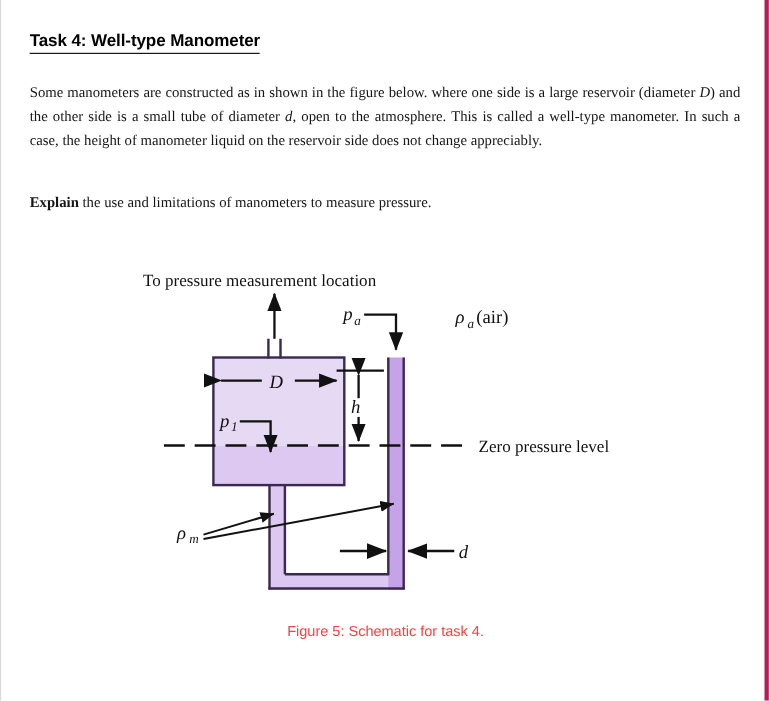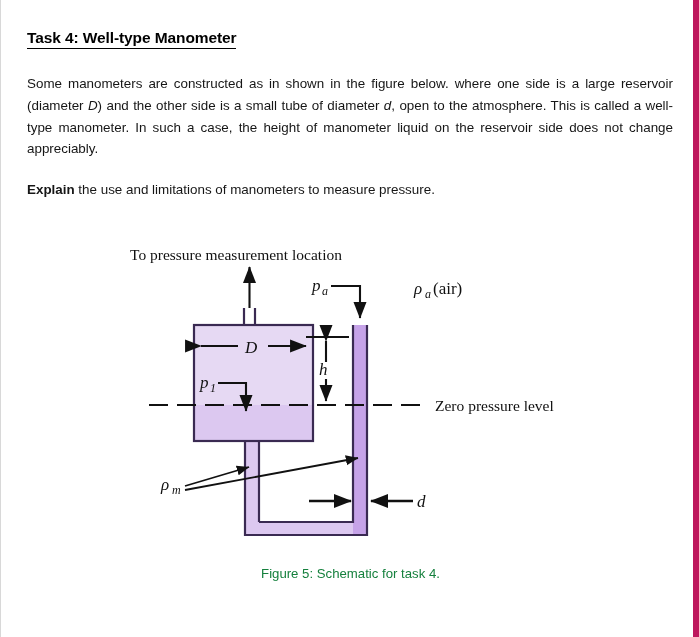--- a/index.html
+++ b/index.html
@@ -13,21 +13,21 @@
     color: #1a1a1a;
   }
   #page {
     position: relative;
     width: 699px;
     height: 637px;
     background: #ffffff;
     overflow: hidden;
     box-sizing: border-box;
     border-left: 1px solid #d8d8d8;
-    border-right: 6px solid #be185d;
+    border-right: 4px solid #be185d;
   }
   .doc-body {
     position: absolute;
     left: 26px;
     top: 0;
     width: 648px;
   }
 
   
   .task-title {
@@ -39,29 +39,29 @@
     padding-top: 28px;
     letter-spacing: -0.1px;
     display: inline-block;
     border-bottom: 1.6px solid #000000;
     padding-bottom: 1px;
     line-height: 1.25;
   }
 
   
   .para {
-    font-family: Liberation Sans, sans-serif;
+    font-family: Liberation Serif, serif;
     font-size: 13.4px;
     line-height: 1.62;
     color: #161616;
     text-align: justify;
     margin: 0;
   }
   #p-intro { margin-top: 24px; width: 646px; }
-  #p-explain { margin-top: 19px; text-align: left; }
+  #p-explain { margin-top: 35px; text-align: left; }
   .para b { font-weight: bold; }
   .para i { font-style: italic; }
 
   
   .figure-wrap {
     position: absolute;
     left: 0;
     top: 236px;
     width: 645px;
     height: 360px;
@@ -74,21 +74,21 @@
     height: 330px;
   }
   .fig-caption {
     position: absolute;
     left: 0;
     top: 330px;
     width: 699px;
     text-align: center;
     font-family: "Liberation Sans", sans-serif;
     font-size: 13.2px;
-    color: #15803d;
+    color: #ef4444;
   }
 
   
   .mlabel {
     font-family: "Liberation Serif", serif;
     font-size: 17px;
     fill: #111111;
   }
   .mlabel-it {
     font-family: "Liberation Serif", serif;

